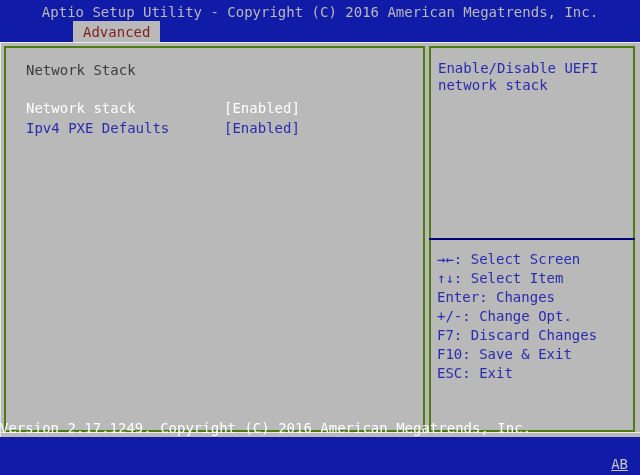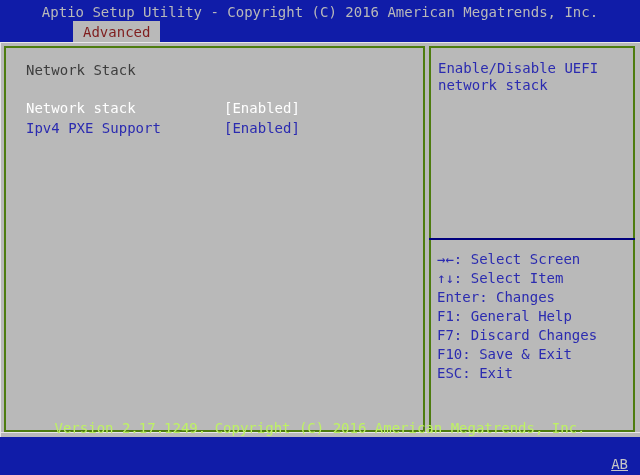--- a/index.html
+++ b/index.html
@@ -59,21 +59,21 @@
   .panel-divider {
     position: absolute; left: -2px; right: -2px; top: 190px;
     height: 2px; background: #00007d;
   }
   .legend { position: absolute; left: 6px; top: 202px; line-height: 19px; }
   .legend-item { white-space: pre; }
 
   
   .footer-version {
     position: absolute; top: 420px; left: 0; width: 100%;
-    text-align: center; color: #bef264; white-space: pre;
+    color: #ffffff; white-space: pre;
   }
   .footer-corner {
     position: absolute; top: 456px; right: 12px; color: #c6c6c6; text-decoration: underline;
   }
 </style>
 </head>
 <body>
 
 <div class="screen">
 
@@ -87,36 +87,36 @@
 
     <div class="panel left-panel">
       <div class="section-title">Network Stack</div>
 
       <div class="options">
         <div class="option-row selected">
           <span class="option-label">Network stack</span>
           <span class="option-value">[Enabled]</span>
         </div>
         <div class="option-row">
-          <span class="option-label">Ipv4 PXE Support</span>
+          <span class="option-label">Ipv4 PXE Defaults</span>
           <span class="option-value">[Enabled]</span>
         </div>
       </div>
     </div>
 
     <div class="panel right-panel">
       <div class="help-text">Enable/Disable UEFI network stack</div>
 
       <div class="panel-divider"></div>
 
       <div class="legend">
         <div class="legend-item">→←: Select Screen</div>
         <div class="legend-item">↑↓: Select Item</div>
         <div class="legend-item">Enter: Changes</div>
-        <div class="legend-item">F1: General Help</div>
+        <div class="legend-item">+/-: Change Opt.</div>
         <div class="legend-item">F7: Discard Changes</div>
         <div class="legend-item">F10: Save &amp; Exit</div>
         <div class="legend-item">ESC: Exit</div>
       </div>
     </div>
 
   </div>
 
   <div class="footer-version">Version 2.17.1249. Copyright (C) 2016 American Megatrends, Inc.</div>
   <div class="footer-corner">AB</div>

